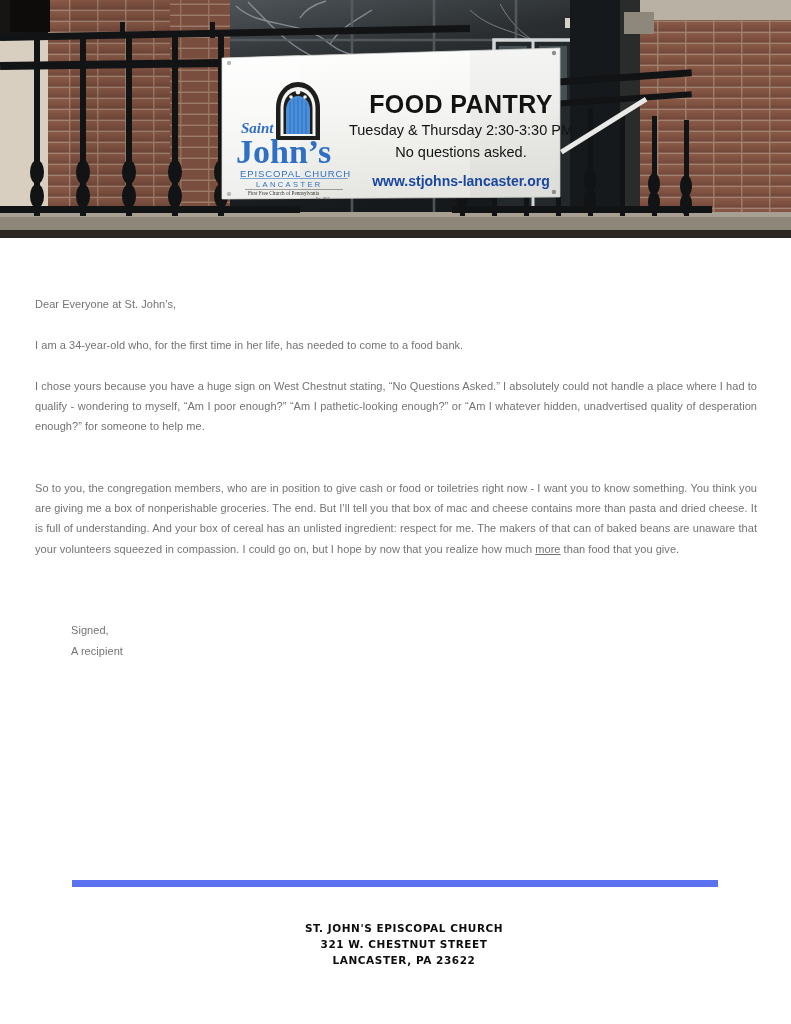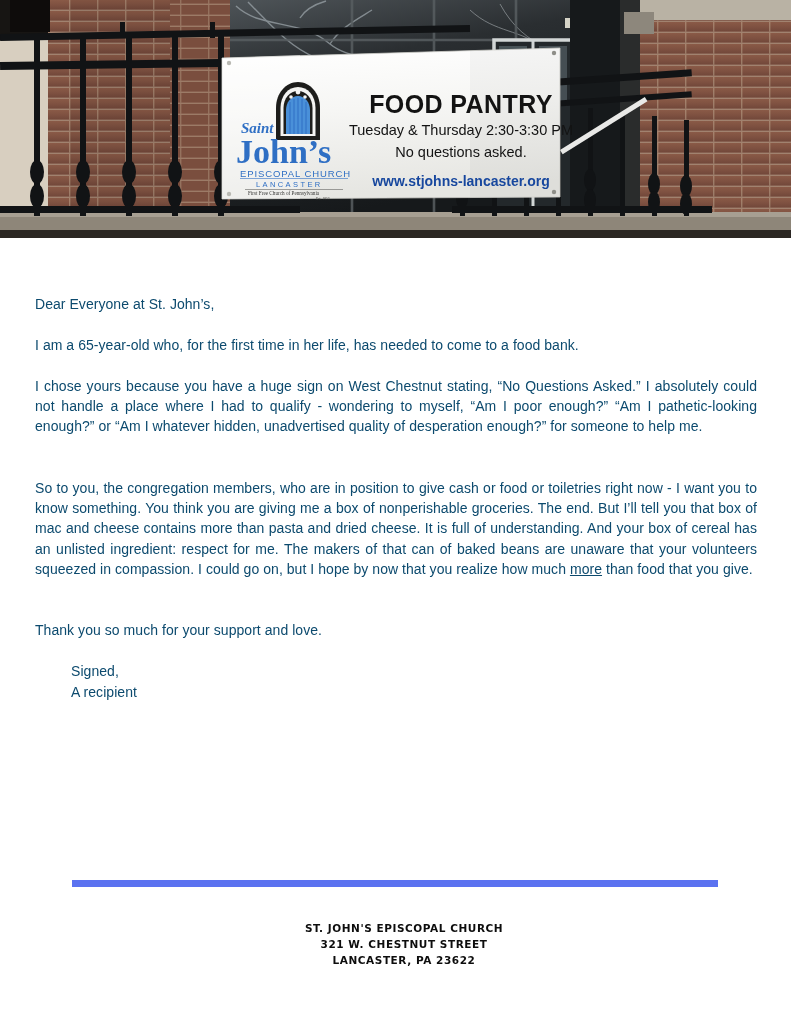--- a/index.html
+++ b/index.html
@@ -28,26 +28,26 @@
   .photo-svg { display: block; width: 791px; height: 238px; }
 
   
   .letter {
     position: absolute;
     left: 35px;
     top: 238px;
     width: 722px;
   }
   .para {
-    font-size: 14px;
+    font-size: 11px;
     line-height: 20.4px;
     text-align: justify;
     text-justify: inter-word;
     margin: 0;
-    color: #0c4a6e;
+    color: #737373;
     letter-spacing: 0.05px;
   }
   .para.noj { text-align: left; }
   .spacer-line { height: 20.4px; }
 
   .p-salutation { margin-top: 56px; }
 
   .underline { text-decoration: underline; }
 
   .sig-line { display: block; margin-left: 36px; }
@@ -271,39 +271,38 @@
     </g>
   </svg>
 </div>
 
 <div class="letter">
 
   <p class="para noj p-salutation">Dear Everyone at St. John’s,</p>
 
   <div class="spacer-line"></div>
 
-  <p class="para noj">I am a 65-year-old who, for the first time in her life, has needed to come to a food bank.</p>
+  <p class="para noj">I am a 34-year-old who, for the first time in her life, has needed to come to a food bank.</p>
 
   <div class="spacer-line"></div>
 
   <p class="para">I chose yours because you have a huge sign on West Chestnut stating, “No Questions Asked.” I absolutely could not handle a place where I had to qualify - wondering to myself, “Am I poor enough?” “Am I pathetic-looking enough?” or “Am I whatever hidden, unadvertised quality of desperation enough?” for someone to help me.</p>
 
   <div class="spacer-line"></div>
 
 
   <div class="spacer-line"></div>
 
   <p class="para"><span>So to you, the congregation members, who are in position to give cash or food or toiletries right now - I want you to know something. You think you are giving me a box of nonperishable groceries. The end. But I’ll tell you that box of mac and cheese contains more than pasta and dried cheese. It is full of understanding. And your box of cereal has an unlisted ingredient: respect for me. The makers of that can of baked beans are unaware that your volunteers squeezed in compassion. I could go on, but I hope by now that you realize how much </span><span class="underline">more</span><span> than food that you give.</span></p>
 
   <div class="spacer-line"></div>
 
 
   <div class="spacer-line"></div>
 
-  <p class="para noj">Thank you so much for your support and love.</p>
 
   <div class="spacer-line"></div>
 
   <p class="para noj">
       <span class="sig-line">Signed,</span>
       <span class="sig-line">A recipient</span>
     </p>
 
 </div>
 

